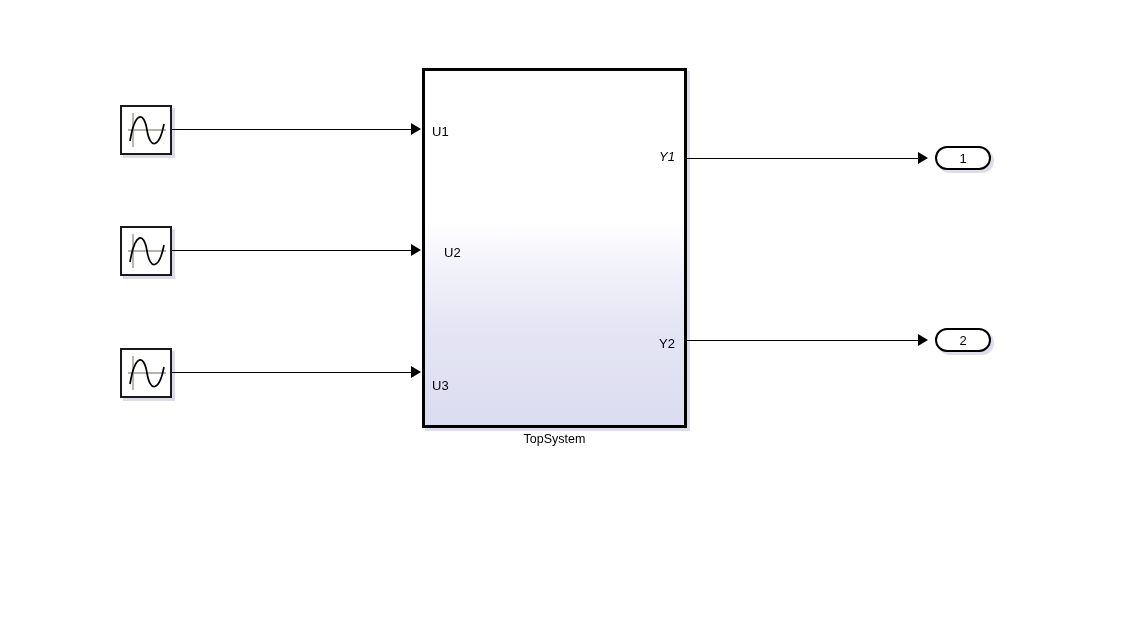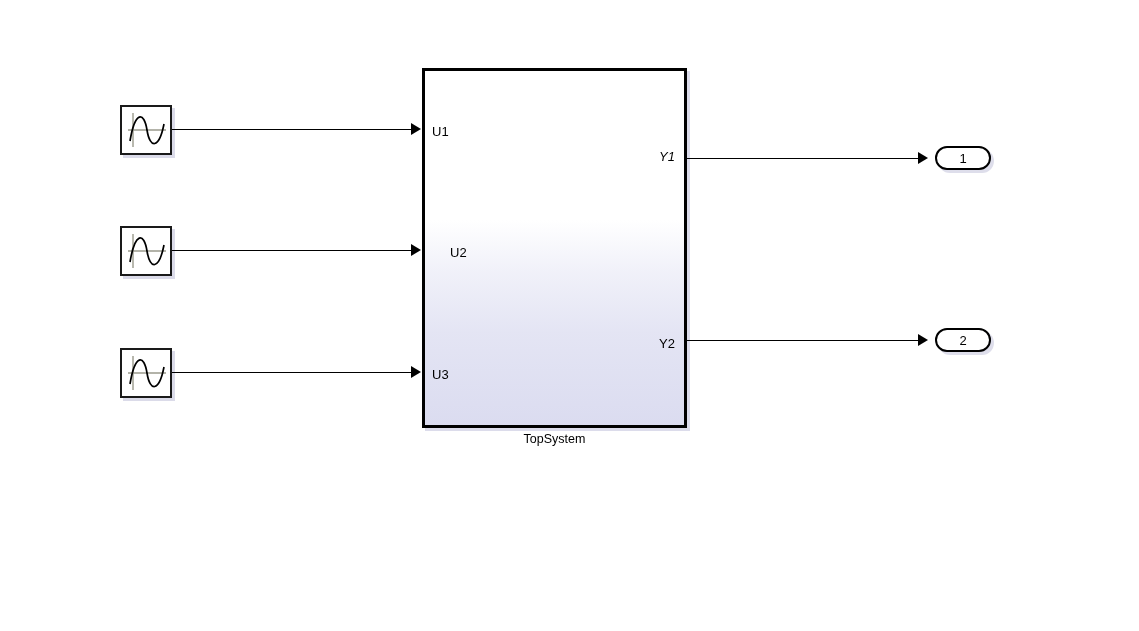--- a/index.html
+++ b/index.html
@@ -145,22 +145,22 @@
 
   <div class="wire" style="left:172px; top:250px; width:241px;"></div>
   <div class="arrow-head" style="left:411px; top:244px;"></div>
 
   <div class="wire" style="left:172px; top:372px; width:241px;"></div>
   <div class="arrow-head" style="left:411px; top:366px;"></div>
 
   <div class="subsystem" style="left:422px; top:68px; width:265px; height:360px;">
     <div class="subsystem-grad"></div>
     <span class="port-label" style="left:7px; top:54px;">U1</span>
-    <span class="port-label" style="left:25px; top:175px;">U2</span>
-    <span class="port-label" style="left:7px; top:297px;">U3</span>
+    <span class="port-label" style="left:19px; top:175px;">U2</span>
+    <span class="port-label" style="left:7px; top:308px;">U3</span>
     <span class="port-label" style="right:9px; top:79px;font-style:italic;">Y1</span>
     <span class="port-label" style="right:9px; top:266px;">Y2</span>
   </div>
 
   <div class="block-caption" style="left:422px; top:432px; width:265px;">TopSystem</div>
 
   <div class="wire" style="left:687px; top:158px; width:233px;"></div>
   <div class="arrow-head" style="left:918px; top:152px;"></div>
 
   <div class="wire" style="left:687px; top:340px; width:233px;"></div>

